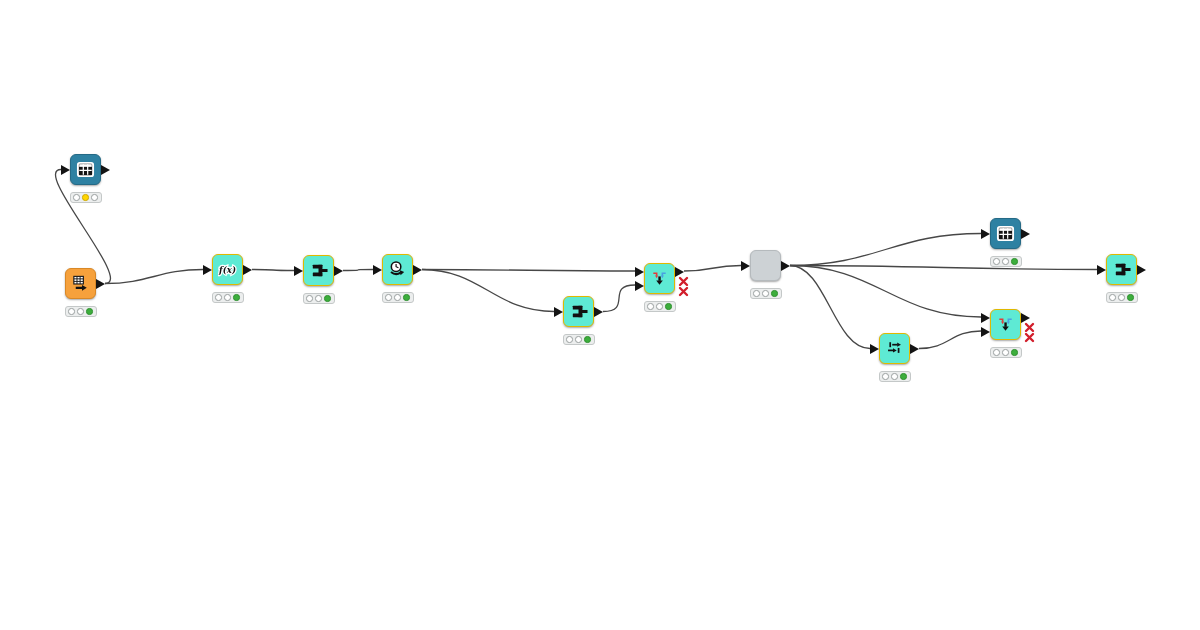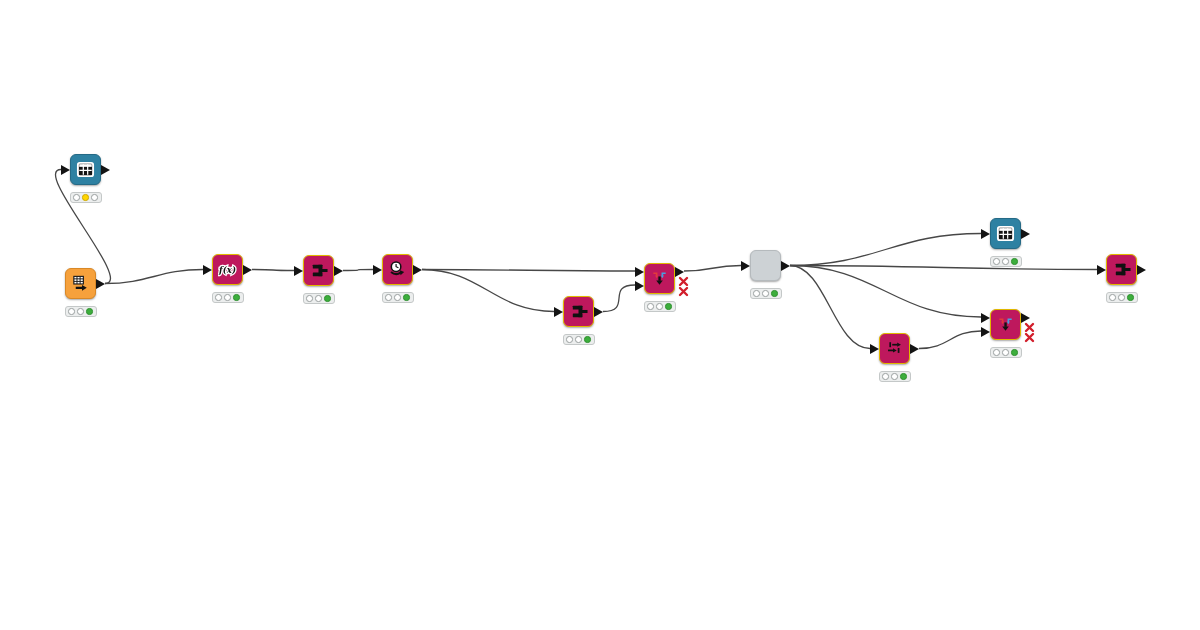--- a/index.html
+++ b/index.html
@@ -10,21 +10,21 @@
   }
   #canvas{position:relative;width:1200px;height:630px;background:#ffffff;}
   #edges-layer{position:absolute;left:0;top:0;width:1200px;height:630px;z-index:1;}
   #nodes-layer{position:absolute;left:0;top:0;width:1200px;height:630px;z-index:2;}
   .edge{stroke:#474747;stroke-width:1.3;fill:none;}
   .node{
     position:absolute;width:31px;height:31px;box-sizing:border-box;border-radius:6px;
     display:flex;align-items:center;justify-content:center;
     box-shadow:0 1px 2px rgba(0,0,0,.35);
   }
-  .node.yellow{background:#be185d;border:1px solid #e0b800;}
+  .node.yellow{background:#5eead4;border:1px solid #e0b800;}
   .node.blue{background:#2e81a2;border:1px solid #256a86;}
   .node.orange{background:#f6a13c;border:1px solid #d98826;}
   .node.gray{background:#cdd2d5;border:1px solid #b5babd;}
   .icon{display:block;line-height:0;}
   .icon svg{display:block;}
   .port{
     position:absolute;width:0;height:0;
     border-top:5.5px solid transparent;border-bottom:5.5px solid transparent;
     border-left:9px solid #141414;
   }

